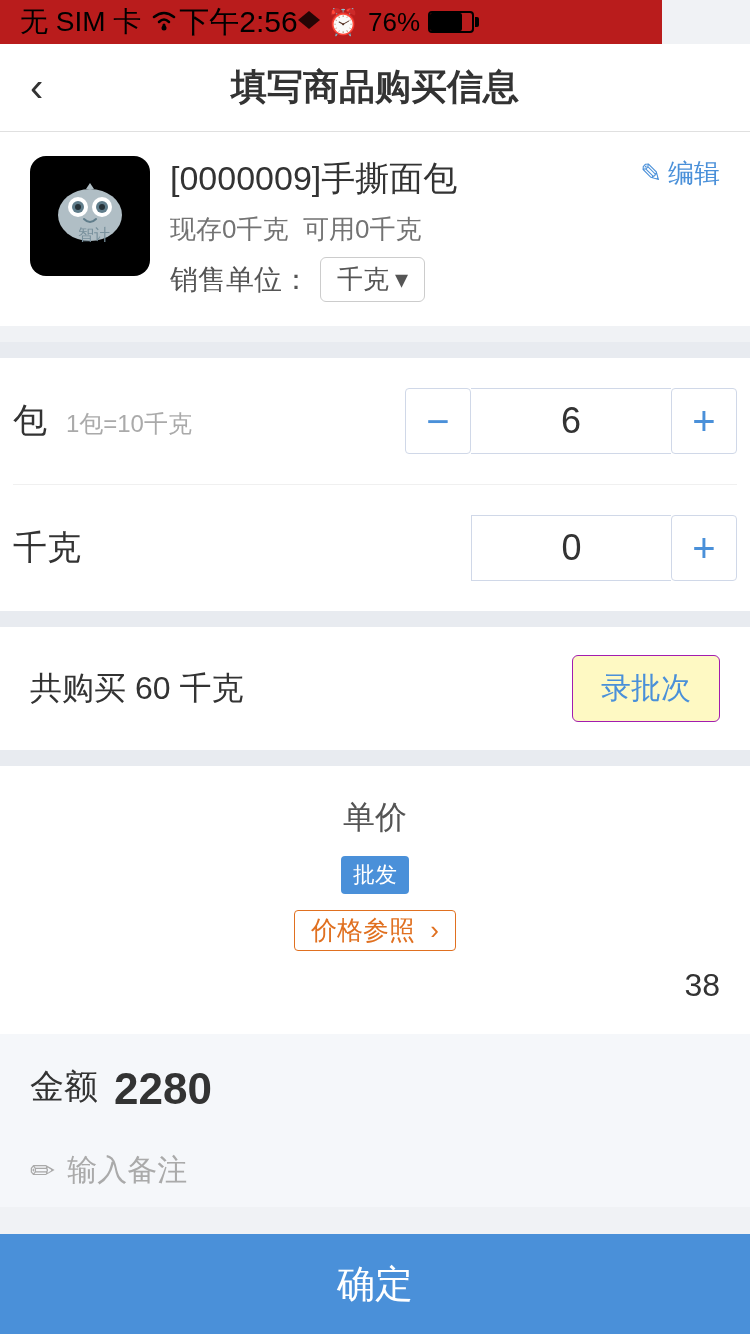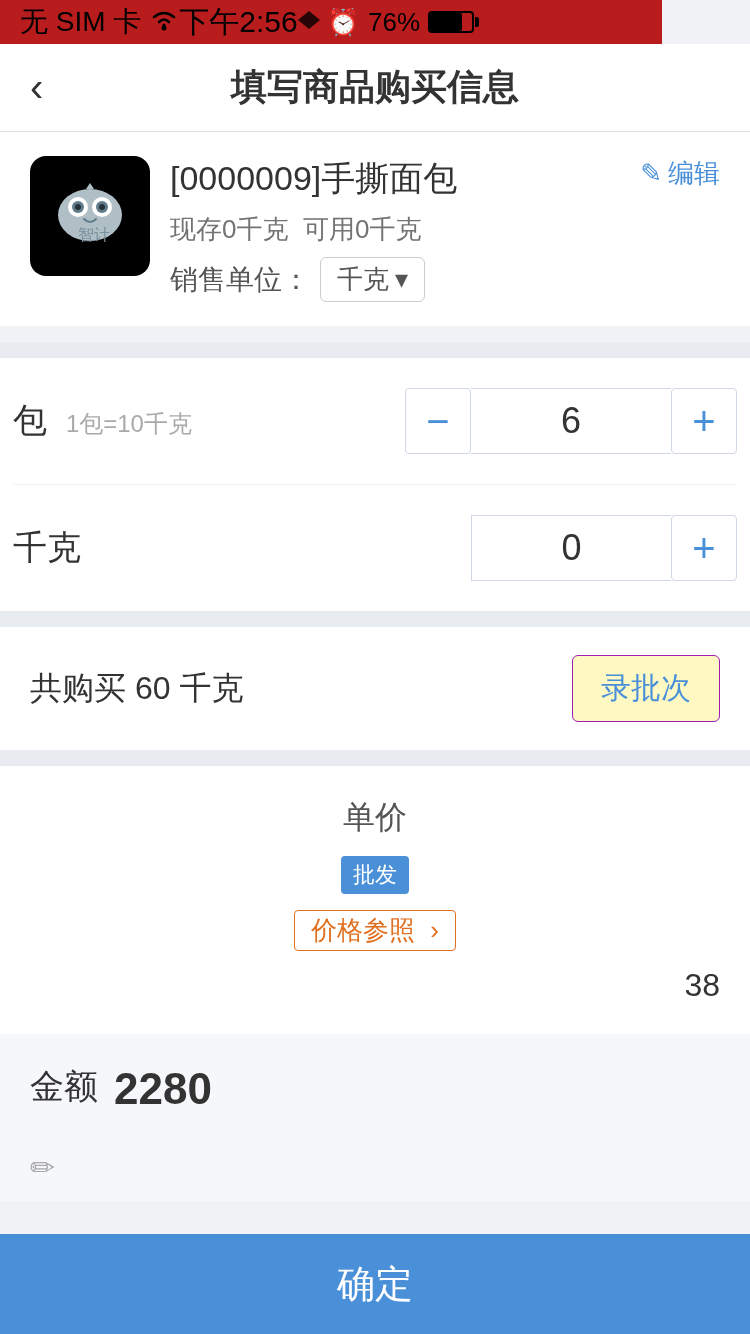--- a/index.html
+++ b/index.html
@@ -434,20 +434,21 @@
     <span class="price-value">38</span>
   </div>
 
   <div class="amount-section">
     <div class="amount-row">
       <span class="amount-label">金额</span>
       <span class="amount-value">2280</span>
     </div>
     <div class="remark-row">
       <span class="pencil-icon">✏</span>
+      <span>输入备注</span>
     </div>
   </div>
 
   <div class="content-spacer"></div>
 
 </div>
 
 <div class="bottom-bar">
   <span class="confirm-btn-text">确定</span>
 </div>

